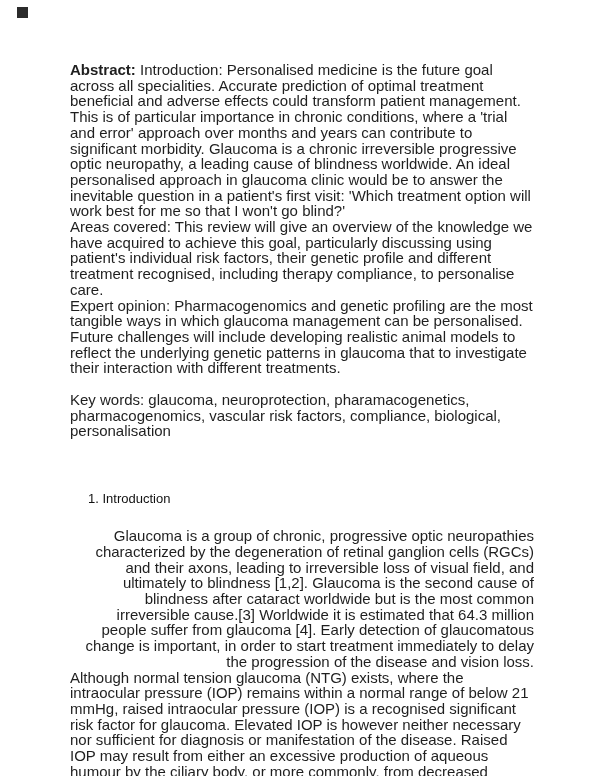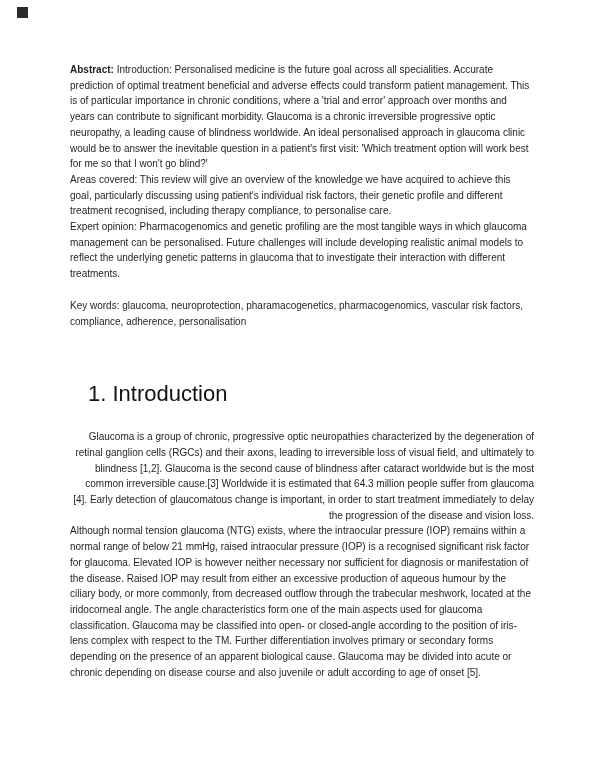--- a/index.html
+++ b/index.html
@@ -23,31 +23,31 @@
     height: 11px;
     background: #2b2b2b;
   }
   .page {
     position: absolute;
     left: 70px;
     top: 62px;
     width: 464px;
   }
   .para {
-    font-size: 10px;
+    font-size: 15px;
     line-height: 15.7px;
     margin: 0;
     text-align: left;
   }
   .abstract-block p { margin: 0; }
   .keywords {
     margin-top: 16px;
   }
   .section-heading {
-    font-size: 22px;
+    font-size: 13px;
     font-weight: 400;
     margin: 52px 0 0 18px;
     color: #111111;
   }
   .intro-para-1 { margin-top: 22px; text-align: right; }
   .intro-para-2 { }
   strong.inline-label { font-weight: 700; }
 </style>
 </head>
 <body>
@@ -55,21 +55,21 @@
 <div class="corner-mark"></div>
 
 <div class="page">
 
   <div class="abstract-block">
     <p class="para"><strong class="inline-label">Abstract:</strong> <span>Introduction: Personalised medicine is the future goal across all specialities. Accurate prediction of optimal treatment beneficial and adverse effects could transform patient management. This is of particular importance in chronic conditions, where a 'trial and error' approach over months and years can contribute to significant morbidity. Glaucoma is a chronic irreversible progressive optic neuropathy, a leading cause of blindness worldwide. An ideal personalised approach in glaucoma clinic would be to answer the inevitable question in a patient's first visit: 'Which treatment option will work best for me so that I won't go blind?'</span></p>
     <p class="para">Areas covered: This review will give an overview of the knowledge we have acquired to achieve this goal, particularly discussing using patient's individual risk factors, their genetic profile and different treatment recognised, including therapy compliance, to personalise care.</p>
     <p class="para">Expert opinion: Pharmacogenomics and genetic profiling are the most tangible ways in which glaucoma management can be personalised. Future challenges will include developing realistic animal models to reflect the underlying genetic patterns in glaucoma that to investigate their interaction with different treatments.</p>
   </div>
 
-  <p class="para keywords">Key words: glaucoma, neuroprotection, pharamacogenetics, pharmacogenomics, vascular risk factors, compliance, adherence, personalisation</p>
+  <p class="para keywords">Key words: glaucoma, neuroprotection, pharamacogenetics, pharmacogenomics, vascular risk factors, compliance, biological, personalisation</p>
 
   <h2 class="section-heading">1. Introduction</h2>
 
   <p class="para intro-para-1">Glaucoma is a group of chronic, progressive optic neuropathies characterized by the degeneration of retinal ganglion cells (RGCs) and their axons, leading to irreversible loss of visual field, and ultimately to blindness [1,2]. Glaucoma is the second cause of blindness after cataract worldwide but is the most common irreversible cause.[3] Worldwide it is estimated that 64.3 million people suffer from glaucoma [4]. Early detection of glaucomatous change is important, in order to start treatment immediately to delay the progression of the disease and vision loss.</p>
 
   <p class="para intro-para-2">Although normal tension glaucoma (NTG) exists, where the intraocular pressure (IOP) remains within a normal range of below 21 mmHg, raised intraocular pressure (IOP) is a recognised significant risk factor for glaucoma. Elevated IOP is however neither necessary nor sufficient for diagnosis or manifestation of the disease. Raised IOP may result from either an excessive production of aqueous humour by the ciliary body, or more commonly, from decreased outflow through the trabecular meshwork, located at the iridocorneal angle. The angle characteristics form one of the main aspects used for glaucoma classification. Glaucoma may be classified into open- or closed-angle according to the position of iris-lens complex with respect to the TM. Further differentiation involves primary or secondary forms depending on the presence of an apparent biological cause. Glaucoma may be divided into acute or chronic depending on disease course and also juvenile or adult according to age of onset [5].</p>
 
 </div>
 
 </body></html>

